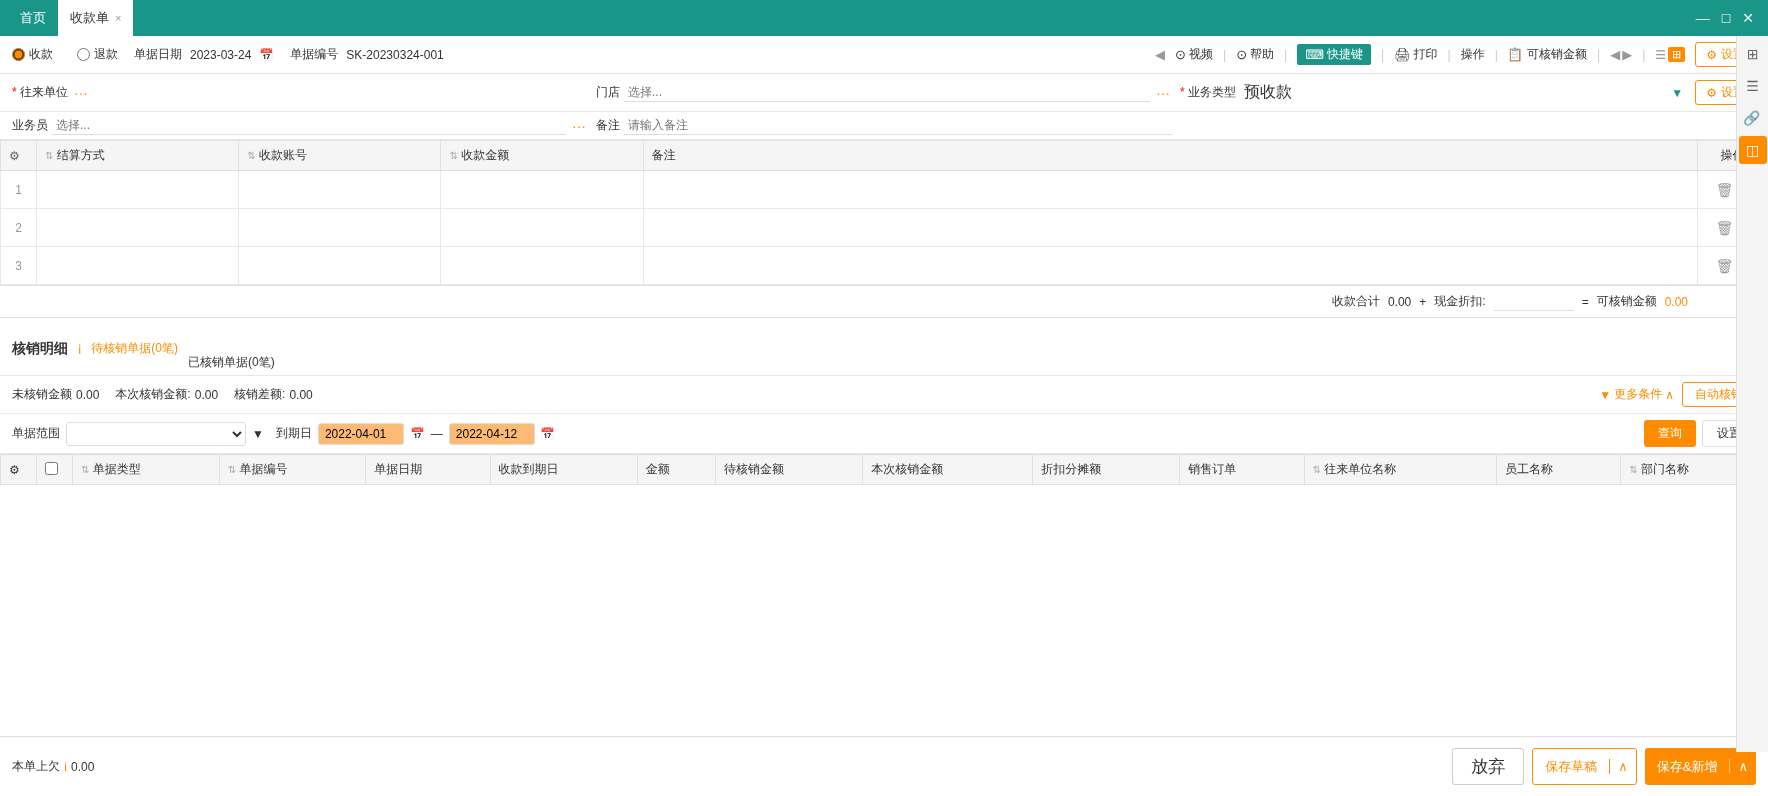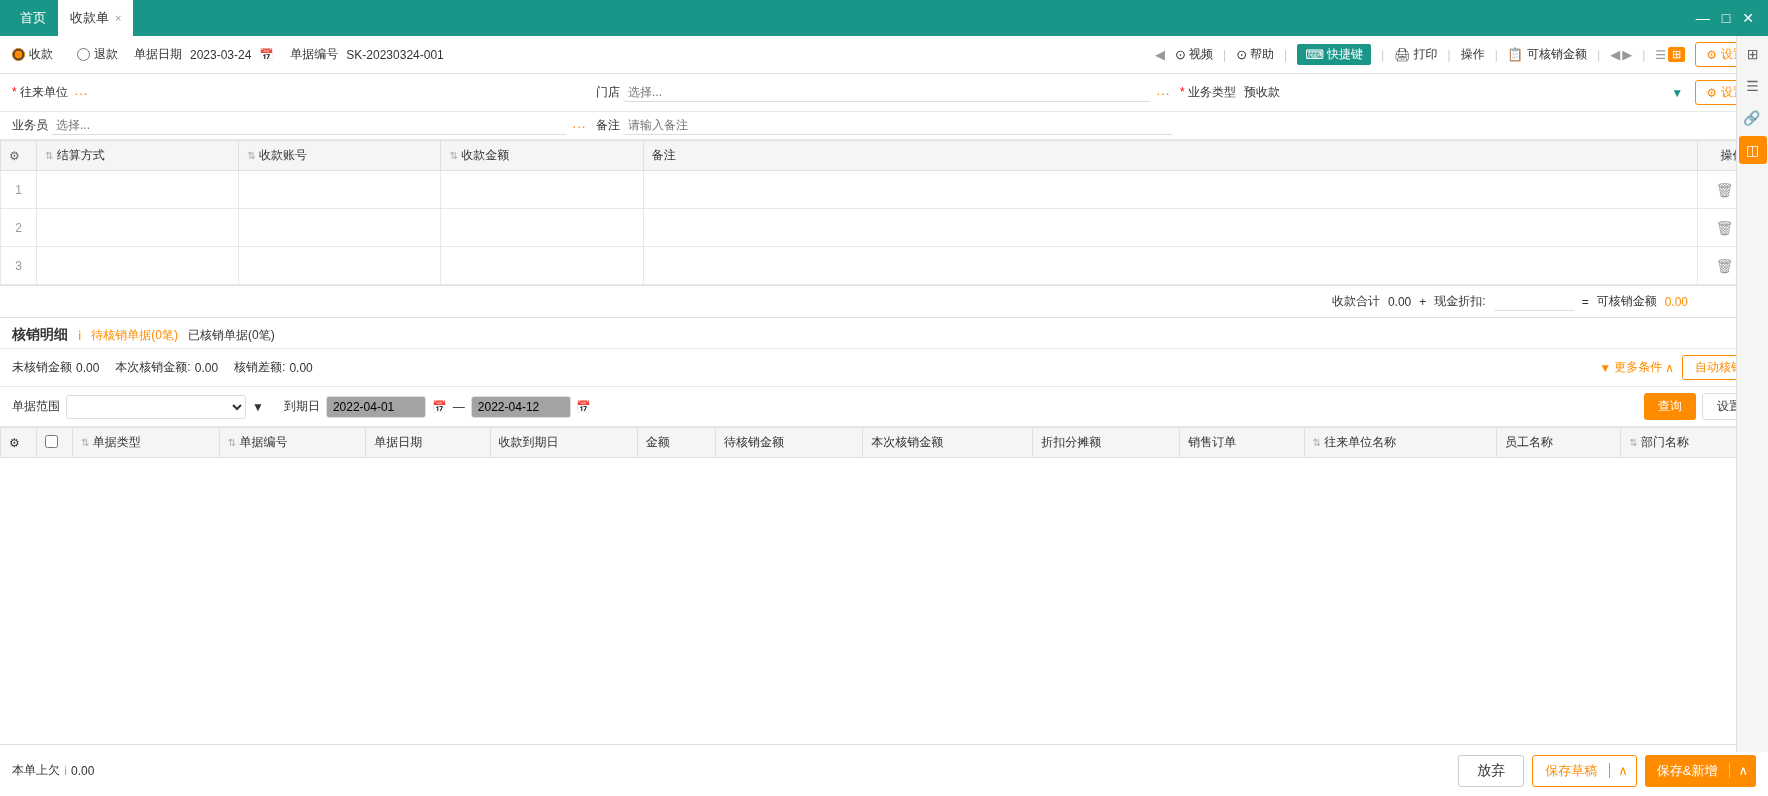--- a/index.html
+++ b/index.html
@@ -121,49 +121,49 @@
       flex: 1; overflow: hidden; display: flex; flex-direction: column;
       padding: 0; background: #fafafa;
     }
     .writeoff-header {
       display: flex; align-items: center; gap: 10px;
       padding: 8px 12px 4px; background: #fff; border-bottom: 1px solid #e8e8e8;
     }
     .writeoff-title { font-size: 14px; font-weight: bold; color: #333; }
     .info-icon { color: #ff8c00; cursor: pointer; font-size: 13px; }
     .pending-link { color: #ff8c00; cursor: pointer; font-size: 12px; text-align: center; }
-    .done-link { color: #333; cursor: pointer; font-size: 12px; }
+    .done-link { color: #333; cursor: pointer; font-size: 12px; margin-top: 28px; }
 
     .writeoff-stats {
       display: flex; align-items: center; gap: 16px;
       padding: 6px 12px; background: #fff; border-bottom: 1px solid #e8e8e8;
       font-size: 12px;
     }
     .stat-item { display: flex; align-items: center; gap: 4px; }
     .stat-value { color: #333; }
     .writeoff-actions { margin-left: auto; display: flex; align-items: center; gap: 8px; }
     .filter-btn { color: #ff8c00; cursor: pointer; font-size: 12px; display: flex; align-items: center; gap: 3px; }
     .auto-btn {
       background: #fff; border: 1px solid #ff8c00; color: #ff8c00;
       padding: 3px 12px; border-radius: 3px; cursor: pointer; font-size: 12px;
     }
 
     
     .search-filters {
-      display: flex; align-items: center; gap: 20px;
+      display: flex; align-items: center; gap: 12px;
       padding: 6px 12px; background: #fff; border-bottom: 1px solid #e8e8e8;
     }
     .filter-field { display: flex; align-items: center; gap: 6px; font-size: 12px; }
     .filter-select {
       border: 1px solid #ddd; padding: 3px 6px; border-radius: 3px;
       font-size: 12px; width: 180px; color: #333; background: #fff;
     }
     .date-input {
       border: 1px solid #ddd; padding: 3px 6px; border-radius: 3px;
-      font-size: 12px; width: 100px; background: #a3a3a3;
+      font-size: 12px; width: 86px; background: #fdba74;
     }
     .cal-btn { color: #1a9688; cursor: pointer; }
     .query-btn {
       background: #ff8c00; color: #fff; border: none;
       padding: 4px 14px; border-radius: 3px; cursor: pointer; font-size: 12px;
     }
     .settings-btn2 {
       background: #fff; border: 1px solid #ddd; color: #333;
       padding: 4px 14px; border-radius: 3px; cursor: pointer; font-size: 12px;
     }
@@ -179,27 +179,27 @@
     .bottom-table th {
       background: #f5f5f5; padding: 6px 8px;
       border: 1px solid #e0e0e0; text-align: left;
       font-weight: normal; white-space: nowrap; color: #333;
     }
 
     
     .footer {
       display: flex; align-items: center; justify-content: space-between;
       padding: 6px 12px; background: #fff; border-top: 1px solid #e0e0e0;
-      height: 52px;
+      height: 60px;
     }
     .footer-left { font-size: 12px; color: #333; display: flex; align-items: center; gap: 4px; }
     .footer-right { display: flex; gap: 8px; }
     .btn-discard {
       background: #fff; border: 1px solid #ccc; color: #333;
-      padding: 6px 18px; border-radius: 3px; cursor: pointer; font-size: 14px;
+      padding: 6px 18px; border-radius: 3px; cursor: pointer; font-size: 17px;
     }
     .btn-save-draft {
       background: #fff; border: 1px solid #ff8c00; color: #ff8c00;
       padding: 6px 0; border-radius: 3px; cursor: pointer; font-size: 13px;
       display: flex; align-items: center;
     }
     .btn-save-draft .main-part { padding: 0 12px; }
     .btn-save-draft .arrow-part {
       border-left: 1px solid #ff8c00; padding: 0 8px;
     }
@@ -327,21 +327,21 @@
       <span class="field-label required">往来单位</span>
       <span class="more-btn">···</span>
     </div>
     <div class="field-group">
       <span class="field-label">门店</span>
       <input class="field-input" type="text" placeholder="选择..." style="">
       <span class="more-btn">···</span>
     </div>
     <div class="field-group">
       <span class="field-label required">业务类型</span>
-      <span style="flex:1;padding:2px 4px;font-size:12px;">预收款</span>
+      <span style="flex:1;padding:2px 4px;font-size:16px;">预收款</span>
       <span class="dropdown-btn">▼</span>
       <button class="btn-settings" style="margin-left:8px;">
         <span>⚙</span>
         <span>设置</span>
       </button>
     </div>
   </div>
 
   <div class="form-row2">
     <div class="field-group">

